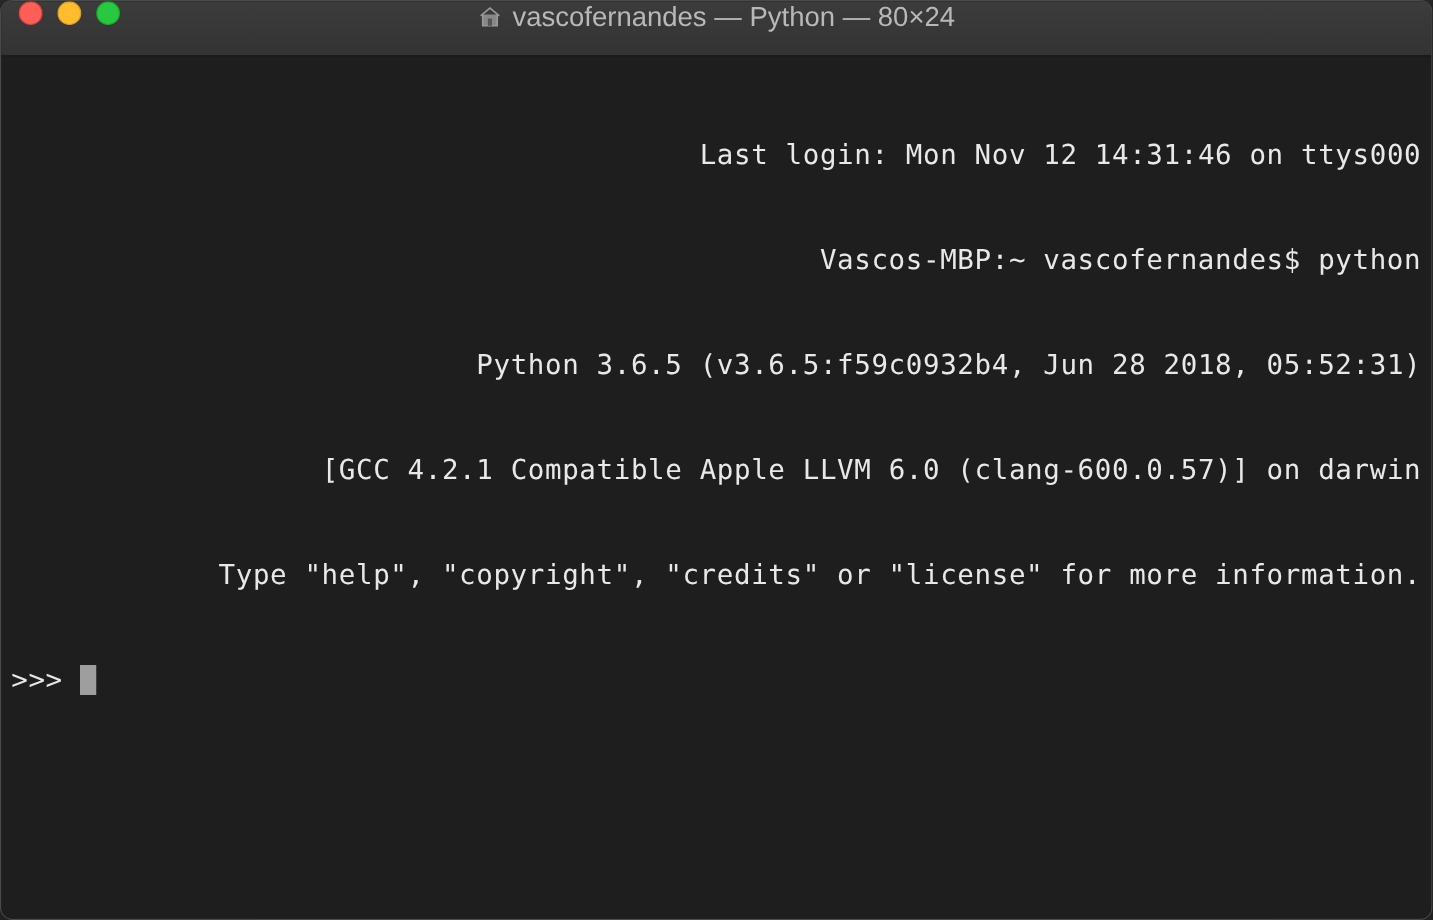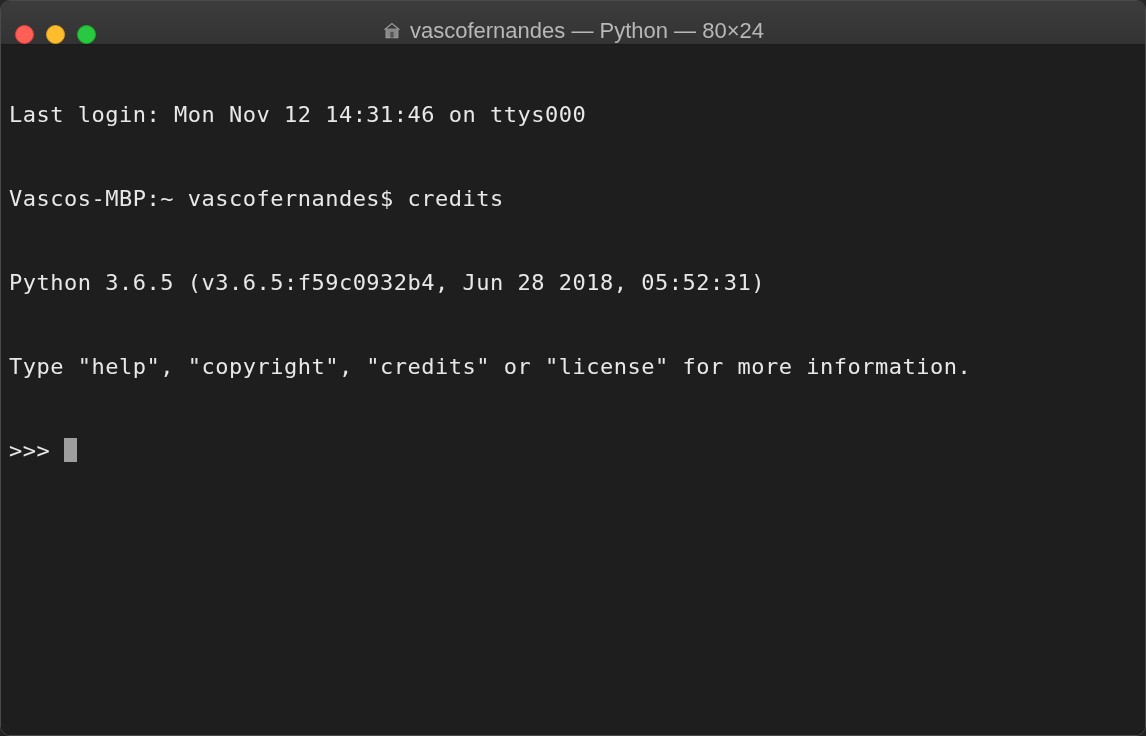--- a/index.html
+++ b/index.html
@@ -26,21 +26,21 @@
       box-shadow: 0 20px 60px rgba(0,0,0,0.5);
       display: flex;
       flex-direction: column;
       border: 1px solid #4a4a4a;
     }
     
     .title-bar {
       height: 44px;
       background: linear-gradient(to bottom, #3c3c3c, #333333);
       display: flex;
-      align-items: flex-end;
+      align-items: flex-start;
       padding: 0 14px;
       border-bottom: 1px solid #1a1a1a;
       position: relative;
     }
     
     .traffic-lights {
       display: flex;
       gap: 12px;
       align-items: center;
     }
@@ -80,28 +80,29 @@
     }
     
     .home-icon {
       display: inline-flex;
       align-items: center;
     }
     
     .terminal-body {
       flex: 1;
       background: #1e1e1e;
-      padding: 0 8px;
+      padding: 10px 8px;
       color: #e8e8e8;
       font-size: 22px;
       line-height: 28px;
       font-family: "SF Mono", "Menlo", "Monaco", "Consolas", monospace;
       white-space: pre;
       overflow: hidden;
       letter-spacing: 0.5px;
+      text-align: right;
     }
     
     .terminal-line {
       display: block;
       min-height: 28px;
     }
     
     .cursor {
       display: inline-block;
       width: 13px;
@@ -132,18 +133,19 @@
           <path d="M3 10.5L12 3l9 7.5" stroke="#999" stroke-width="1.5" fill="none"></path>
           <path d="M5 9v11h14V9" stroke="#999" stroke-width="1.5" fill="#888"></path>
           <rect x="10" y="13" width="4" height="7" fill="#555"></rect>
         </svg>
       </span>
       <span>vascofernandes — Python — 80×24</span>
     </div>
   </div>
   <div class="terminal-body">
     <span class="terminal-line">Last login: Mon Nov 12 14:31:46 on ttys000</span>
-    <span class="terminal-line">Vascos-MBP:~ vascofernandes$ credits</span>
+    <span class="terminal-line">Vascos-MBP:~ vascofernandes$ python</span>
     <span class="terminal-line">Python 3.6.5 (v3.6.5:f59c0932b4, Jun 28 2018, 05:52:31)</span>
+    <span class="terminal-line">[GCC 4.2.1 Compatible Apple LLVM 6.0 (clang-600.0.57)] on darwin</span>
     <span class="terminal-line">Type "help", "copyright", "credits" or "license" for more information.</span>
     <span class="terminal-line prompt-with-cursor"><span>&gt;&gt;&gt; </span><span class="cursor"></span></span>
   </div>
 </div>
 
 </body></html>

